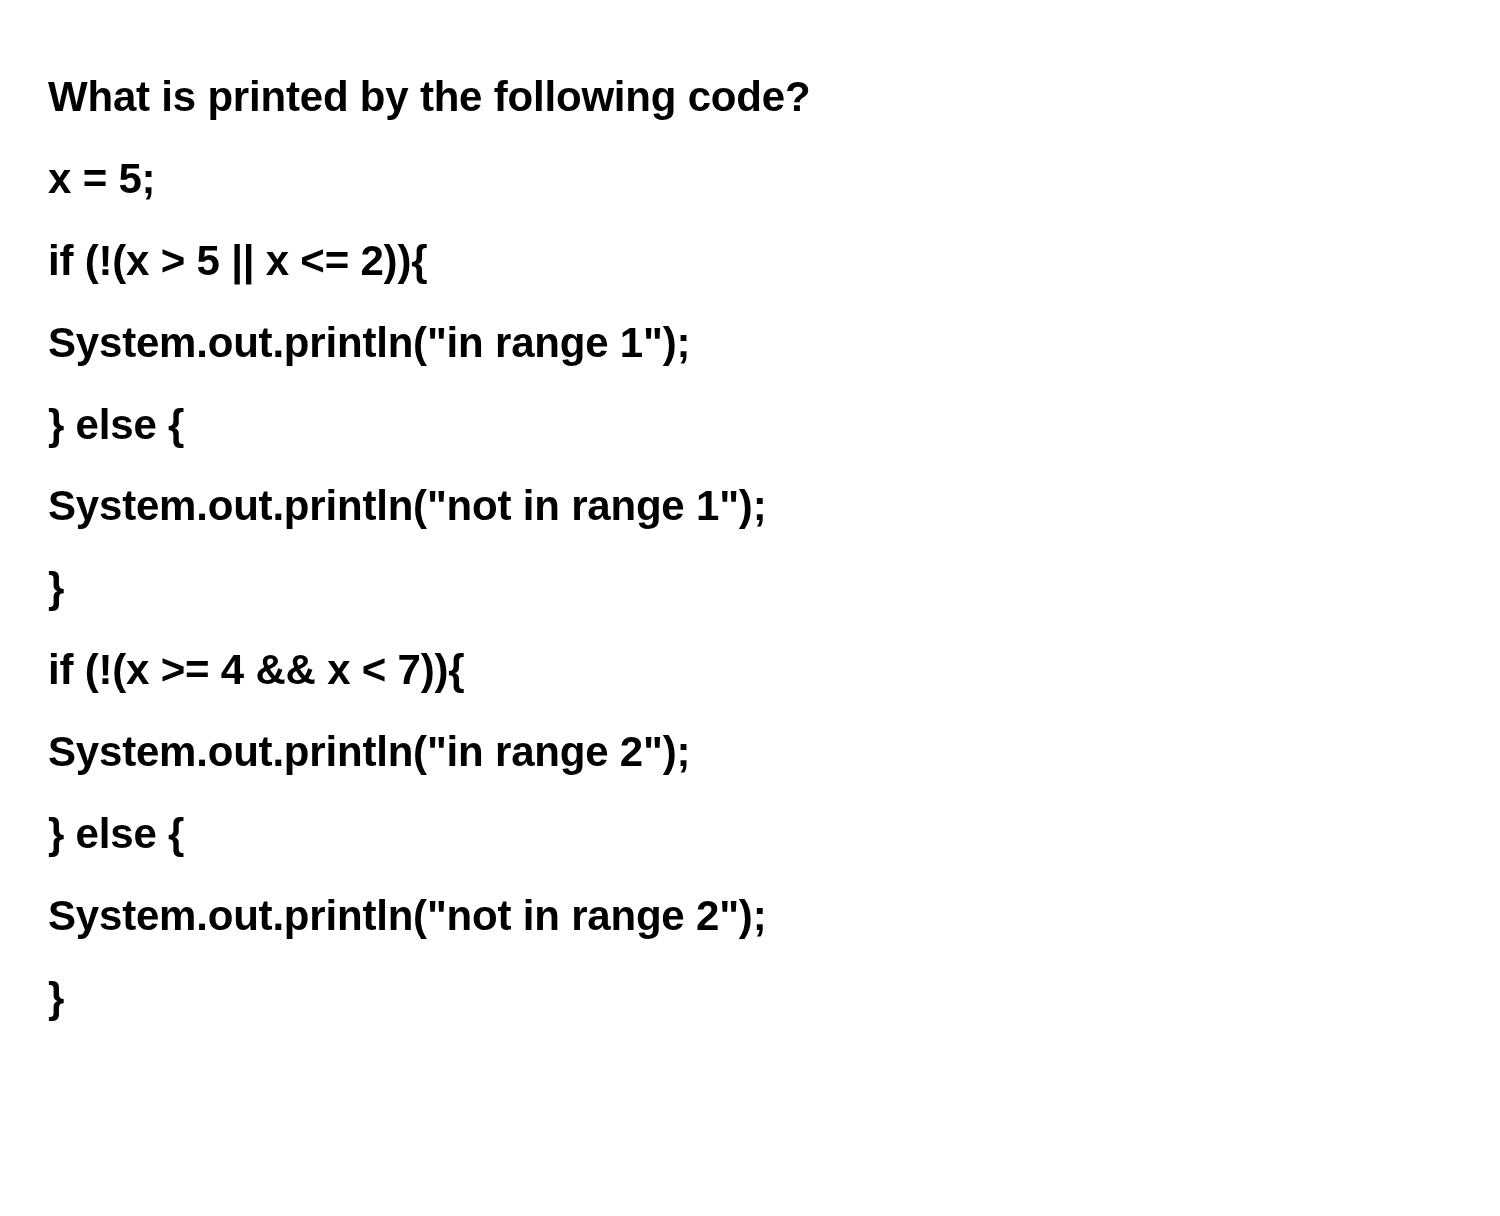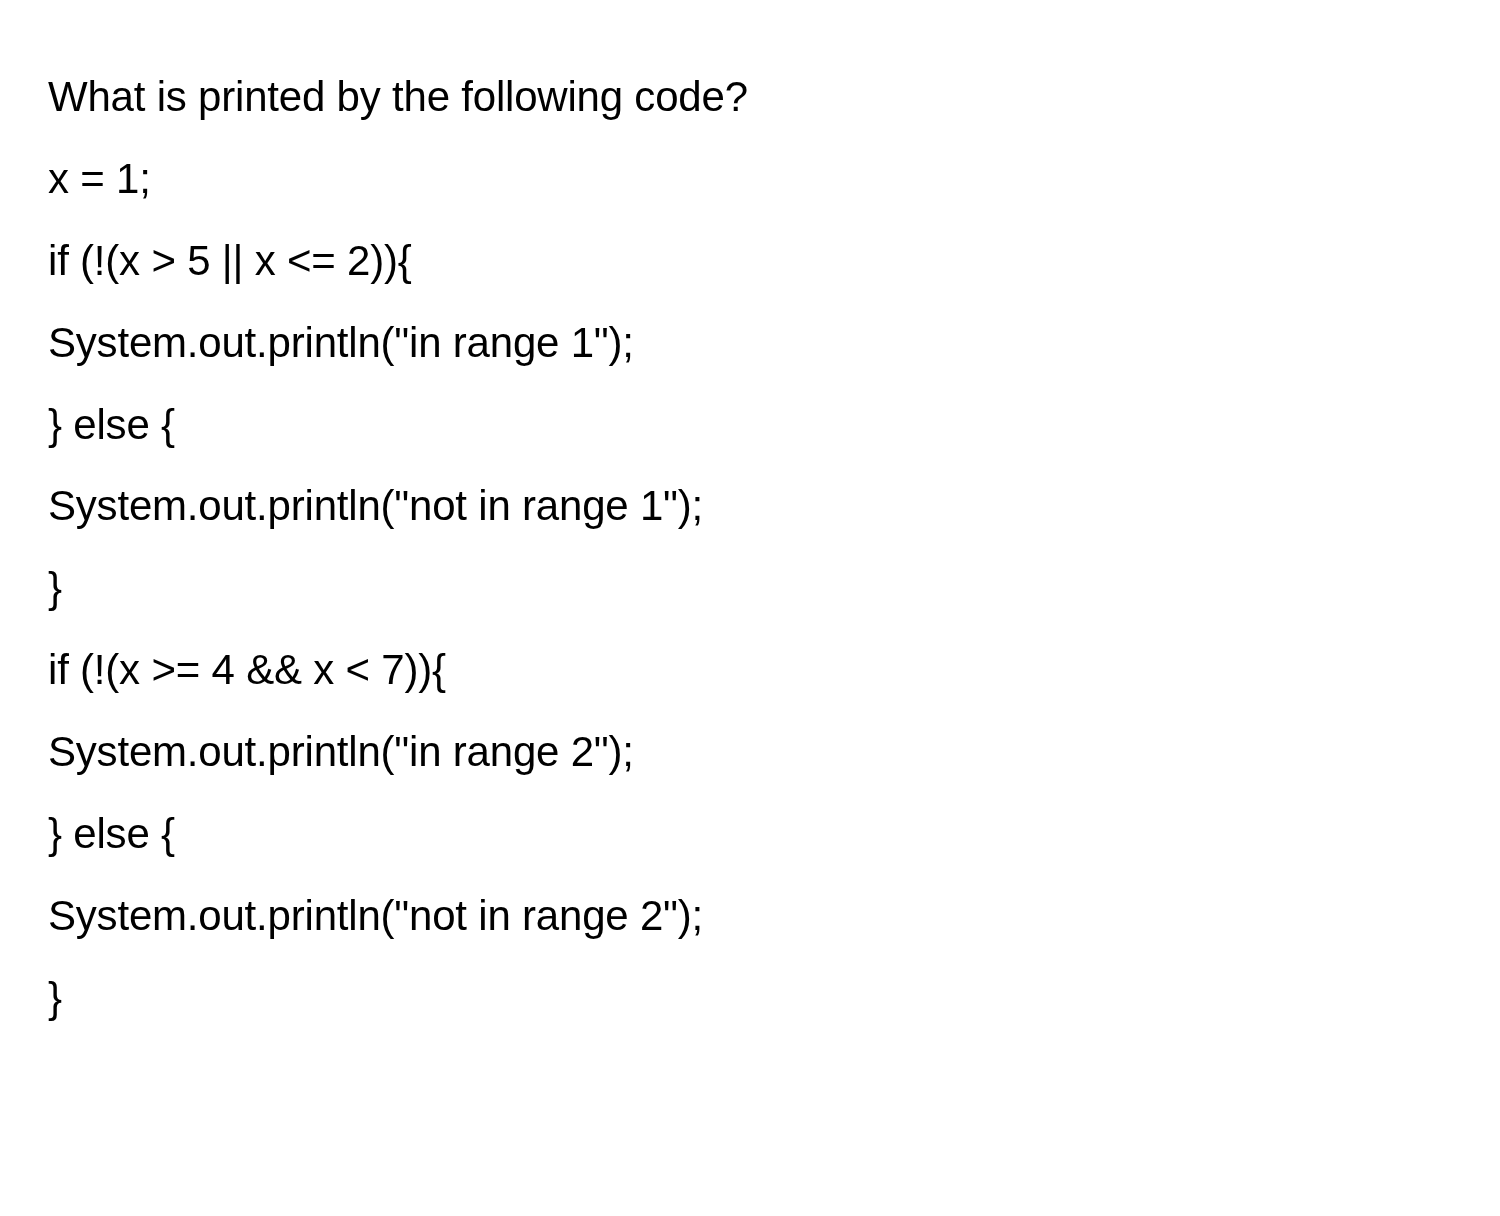--- a/index.html
+++ b/index.html
@@ -11,29 +11,29 @@
       width: 1500px;
       height: 1216px;
       background: #ffffff;
       font-family: -apple-system, BlinkMacSystemFont, "Segoe UI", Helvetica, Arial, sans-serif;
       padding: 56px 48px;
       color: #000000;
     }
     .line {
       font-size: 42px;
       line-height: 1.95;
-      font-weight: 400;
+      font-weight: 700;
       letter-spacing: -0.2px;
     }
   </style>
 </head>
 <body>
 
 <div class="line">What is printed by the following code?</div>
-<div class="line">x = 1;</div>
+<div class="line">x = 5;</div>
 <div class="line">if (!(x &gt; 5 || x &lt;= 2)){</div>
 <div class="line">System.out.println("in range 1");</div>
 <div class="line">} else {</div>
 <div class="line">System.out.println("not in range 1");</div>
 <div class="line">}</div>
 <div class="line">if (!(x &gt;= 4 &amp;&amp; x &lt; 7)){</div>
 <div class="line">System.out.println("in range 2");</div>
 <div class="line">} else {</div>
 <div class="line">System.out.println("not in range 2");</div>
 <div class="line">}</div>

